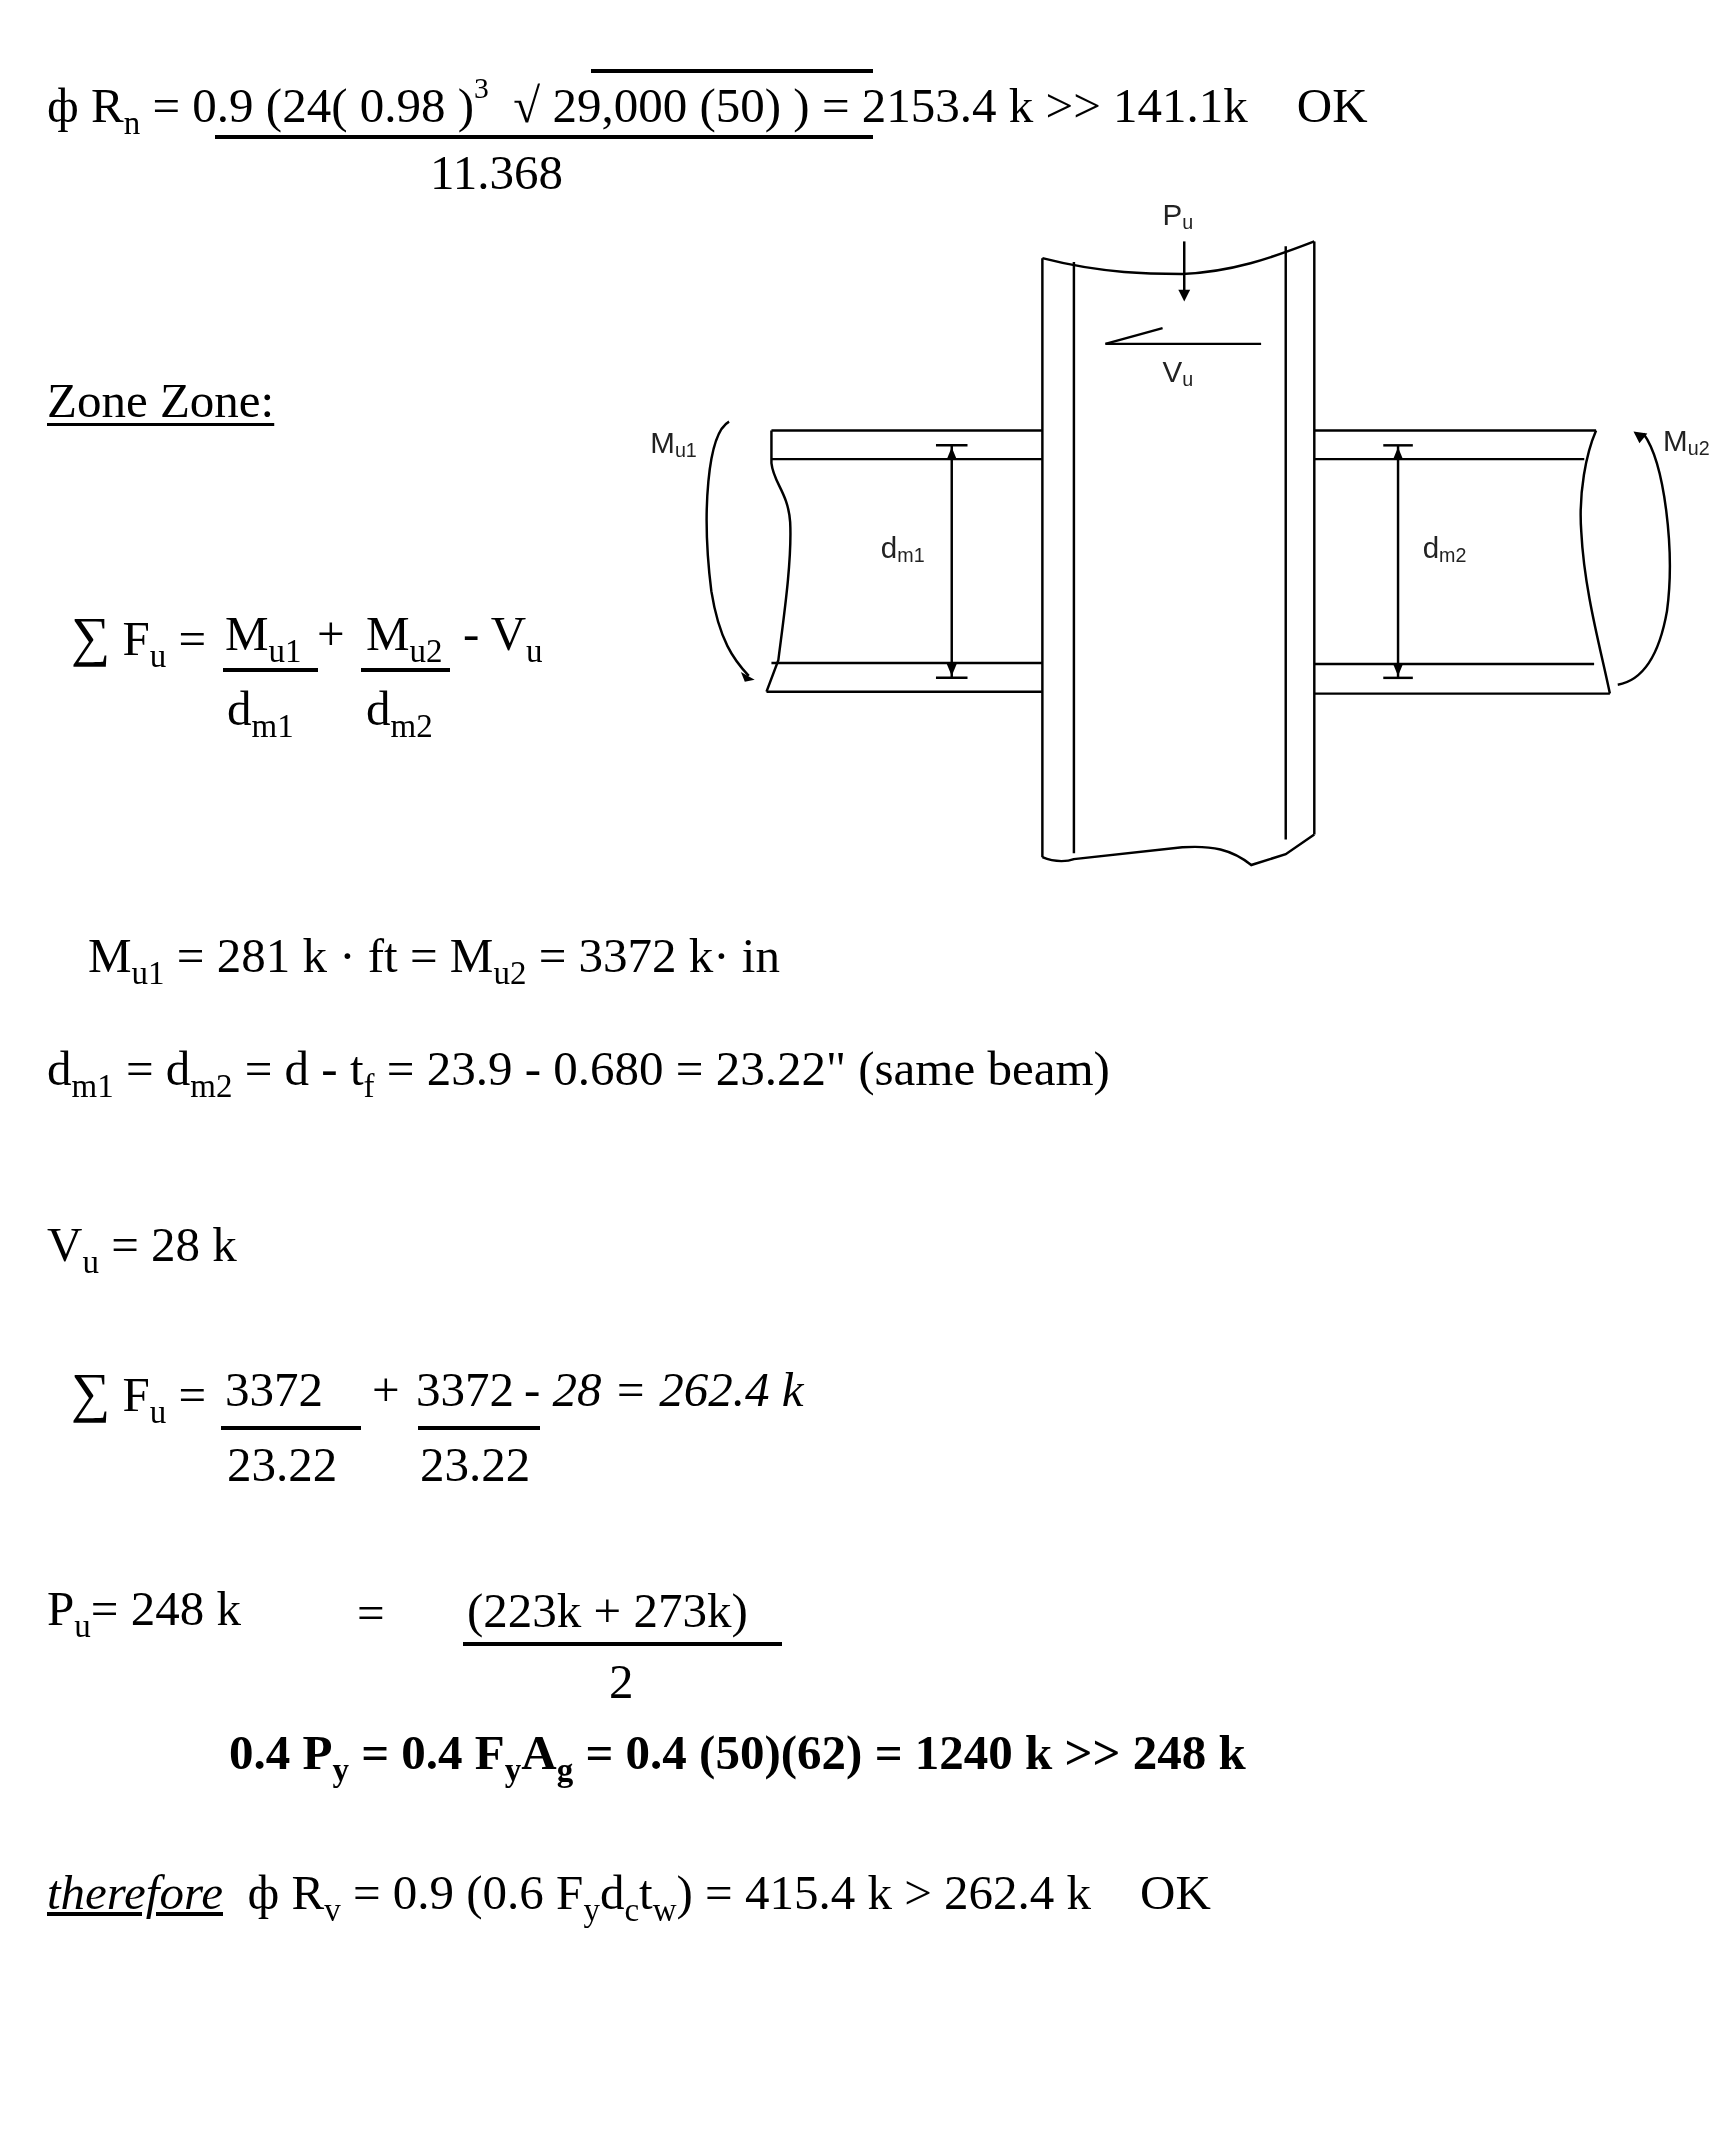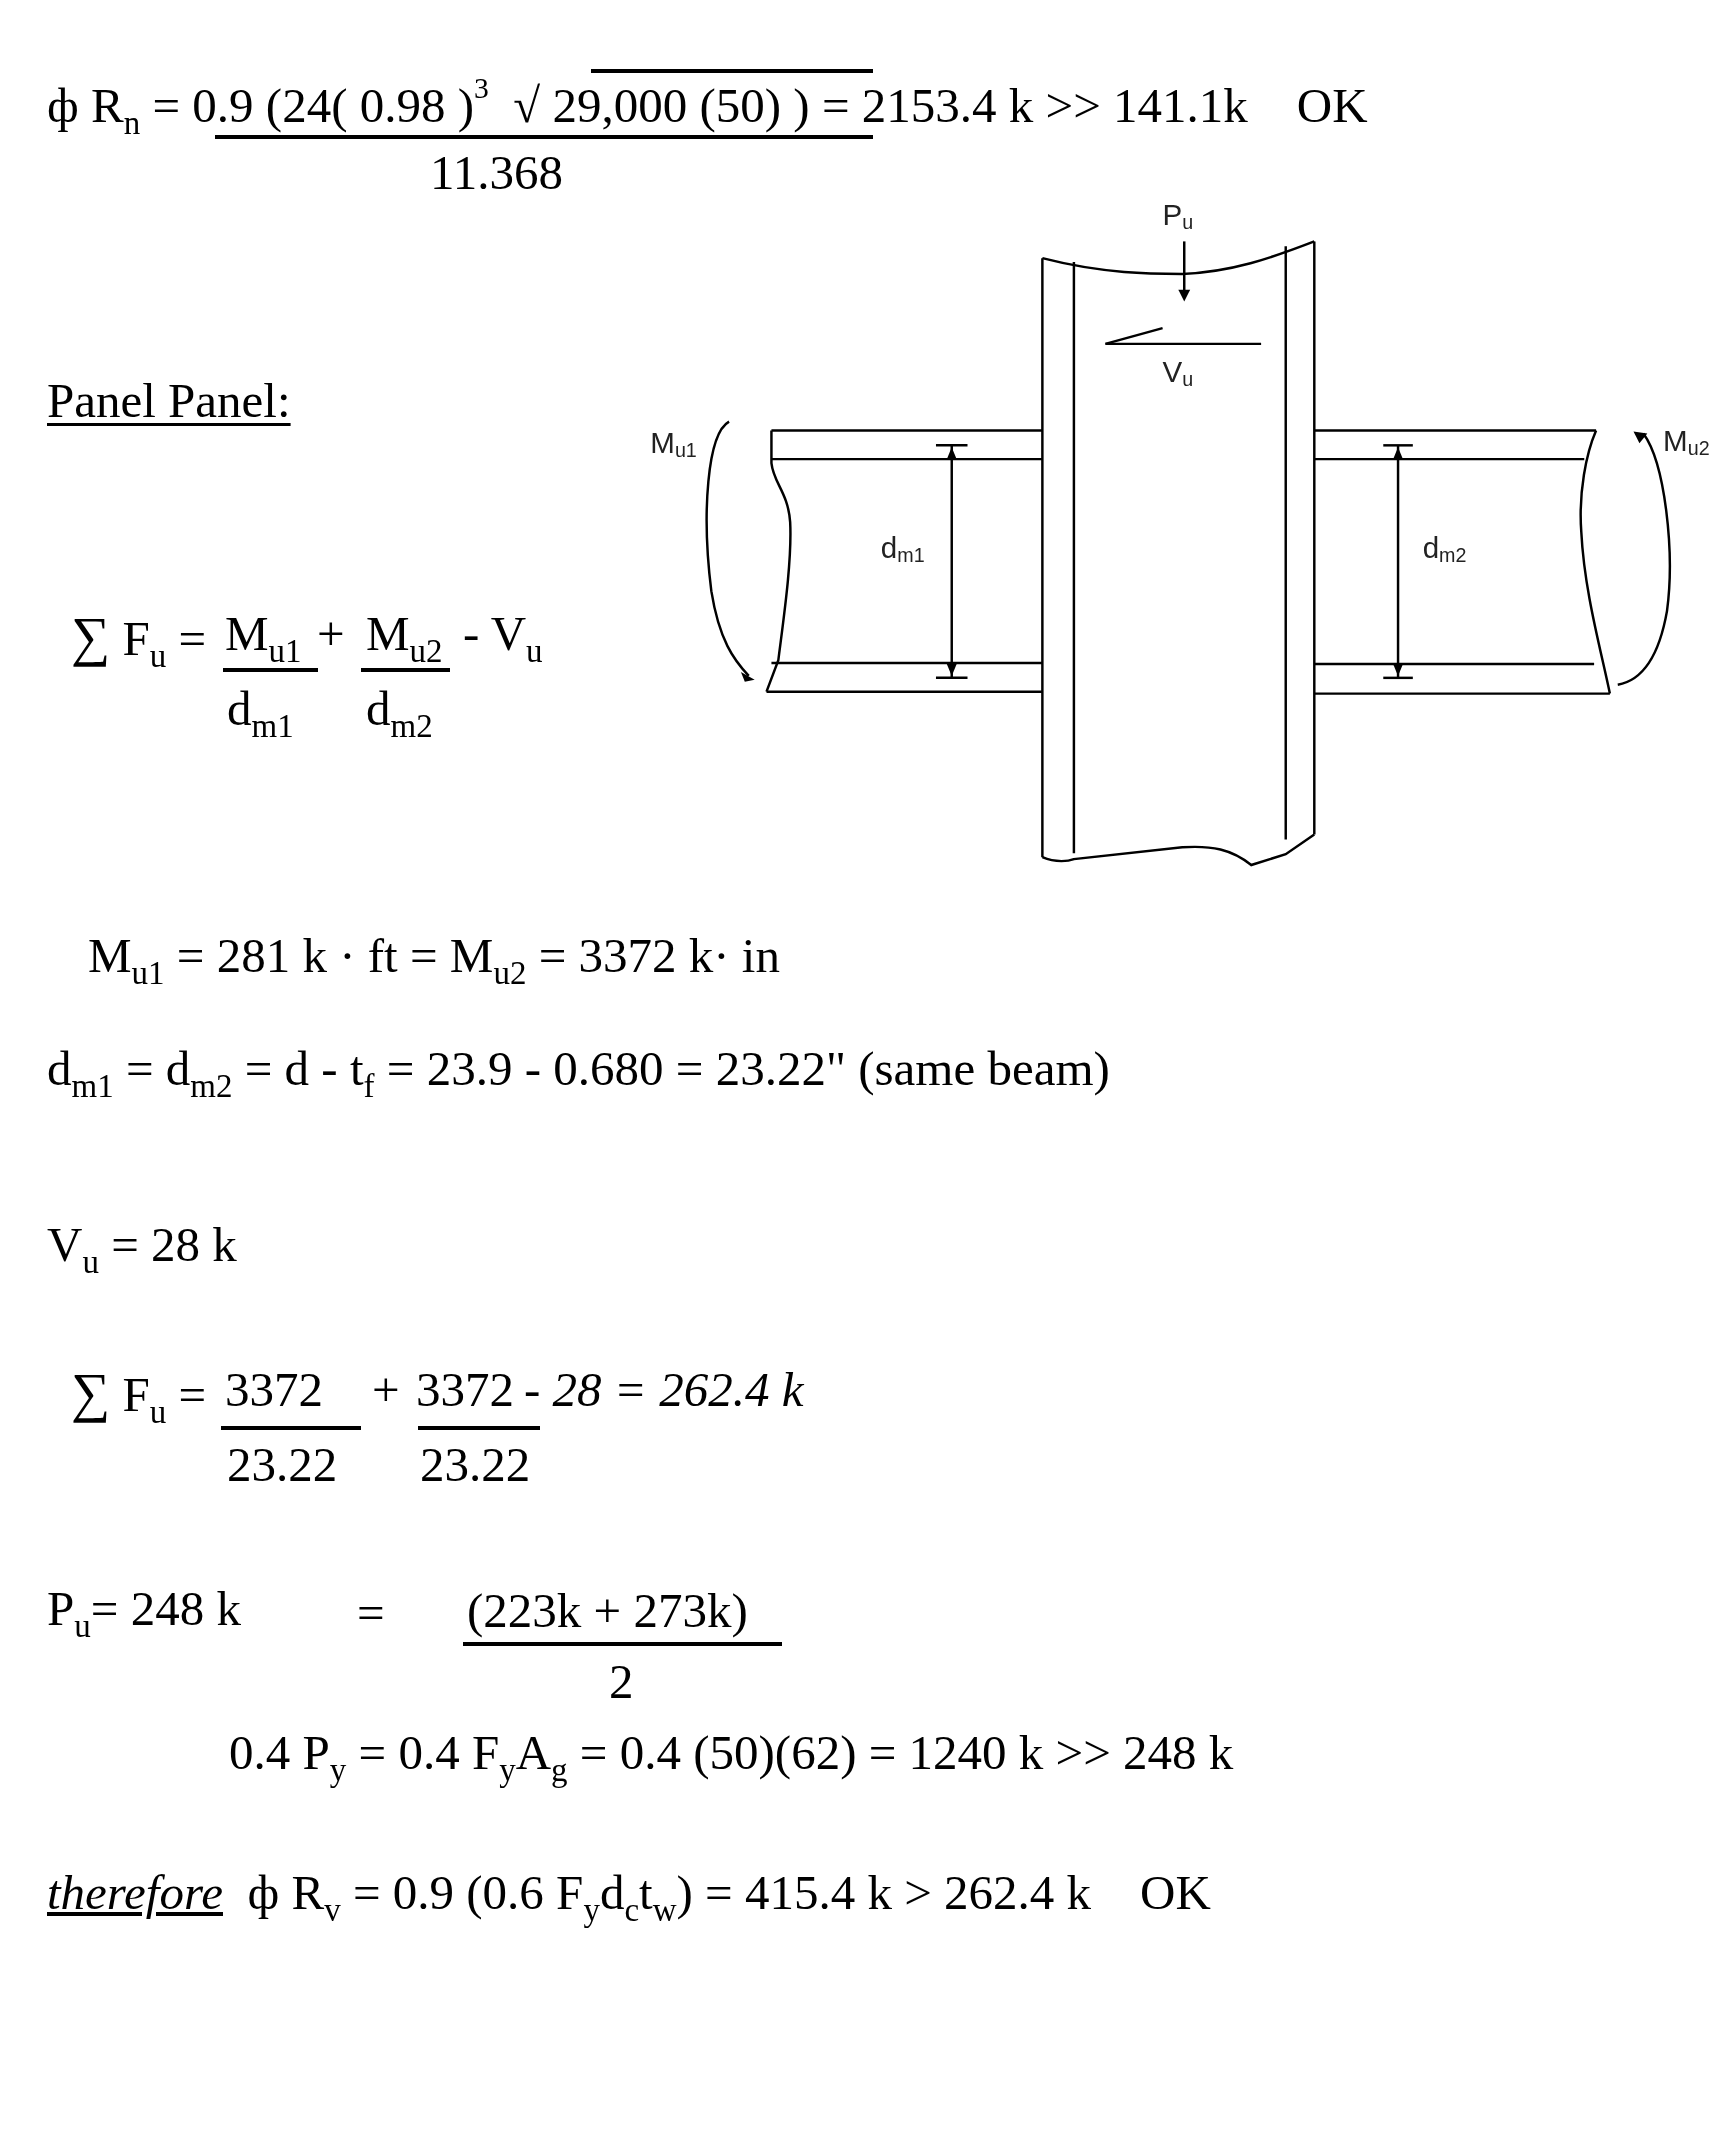--- a/index.html
+++ b/index.html
@@ -20,21 +20,21 @@
 <div class="line" style="left:47px; top:81px;text-align:right;">
   <span>ф R</span><span class="sub">n</span>
   <span>=</span>
   <span><span>0.9 (24( 0.98 )</span><span class="sup">3</span>&nbsp;&nbsp;<span>√</span>&nbsp;<span>29,000 (50) )</span></span>
   <span>= 2153.4 k &gt;&gt; 141.1k</span>&nbsp;&nbsp;&nbsp;&nbsp;<span>OK</span>
 </div>
 <div class="frac-bar" style="left:591px; top:69px; width:282px; height:3.9px;"></div>
 <div class="frac-bar" style="left:215px; top:135px; width:658px;"></div>
 <div class="line" style="left:430px; top:148px;">11.368</div>
 
-<div class="line underline" style="left:47px; top:376px;">Panel Panel:</div>
+<div class="line underline" style="left:47px; top:376px;">Zone Zone:</div>
 
 <div class="line" style="left:71px; top:609px;">
   <span style="font-size:55px;">∑</span>
   <span>F</span><span class="sub">u</span>
   <span>=</span>
 </div>
 <div class="line" style="left:225px; top:609px;">
   <span>M</span><span class="sub">u1</span>
 </div>
 <div class="line" style="left:317px; top:609px;">+</div>
@@ -86,21 +86,21 @@
 <div class="line" style="left:420px; top:1440px;">23.22</div>
 
 <div class="line" style="left:47px; top:1584px;">
   <span>P</span><span class="sub">u</span><span>= 248 k</span>
 </div>
 <div class="line" style="left:357px; top:1588px;">=</div>
 <div class="line" style="left:467px; top:1586px;text-align:center;">(223k + 273k)</div>
 <div class="frac-bar" style="left:463px; top:1642px; width:319px;"></div>
 <div class="line" style="left:609px; top:1657px;">2</div>
 
-<div class="line" style="left:229px; top:1728px;">
+<div class="line" style="left:229px; top:1728px;font-weight:bold;">
   <span>0.4 P</span><span class="sub">y</span>
   <span>= 0.4 F</span><span class="sub">y</span><span>A</span><span class="sub">g</span>
   <span>= 0.4 (50)(62) = 1240 k  &gt;&gt;  248 k</span>
 </div>
 
 <div class="line" style="left:47px; top:1868px;">
   <span class="ital">therefore</span>&nbsp;
   <span>ф R</span><span class="sub">v</span>
   <span>= 0.9 (0.6 F</span><span class="sub">y</span><span>d</span><span class="sub">c</span><span>t</span><span class="sub">w</span><span>) = 415.4 k  &gt;  262.4 k</span>&nbsp;&nbsp;&nbsp;&nbsp;<span>OK</span>
 </div>

